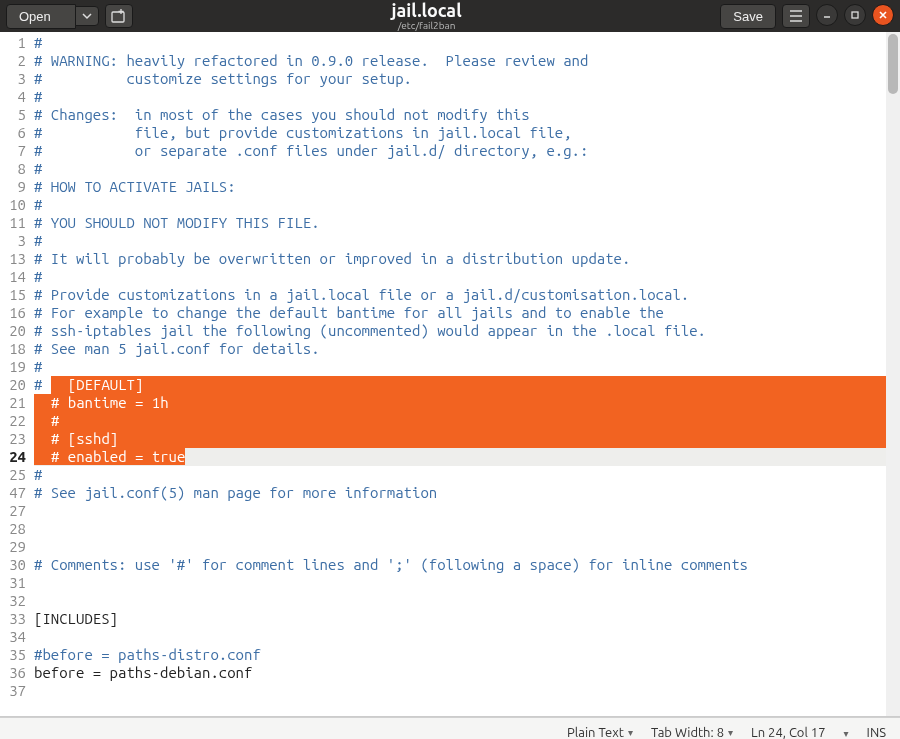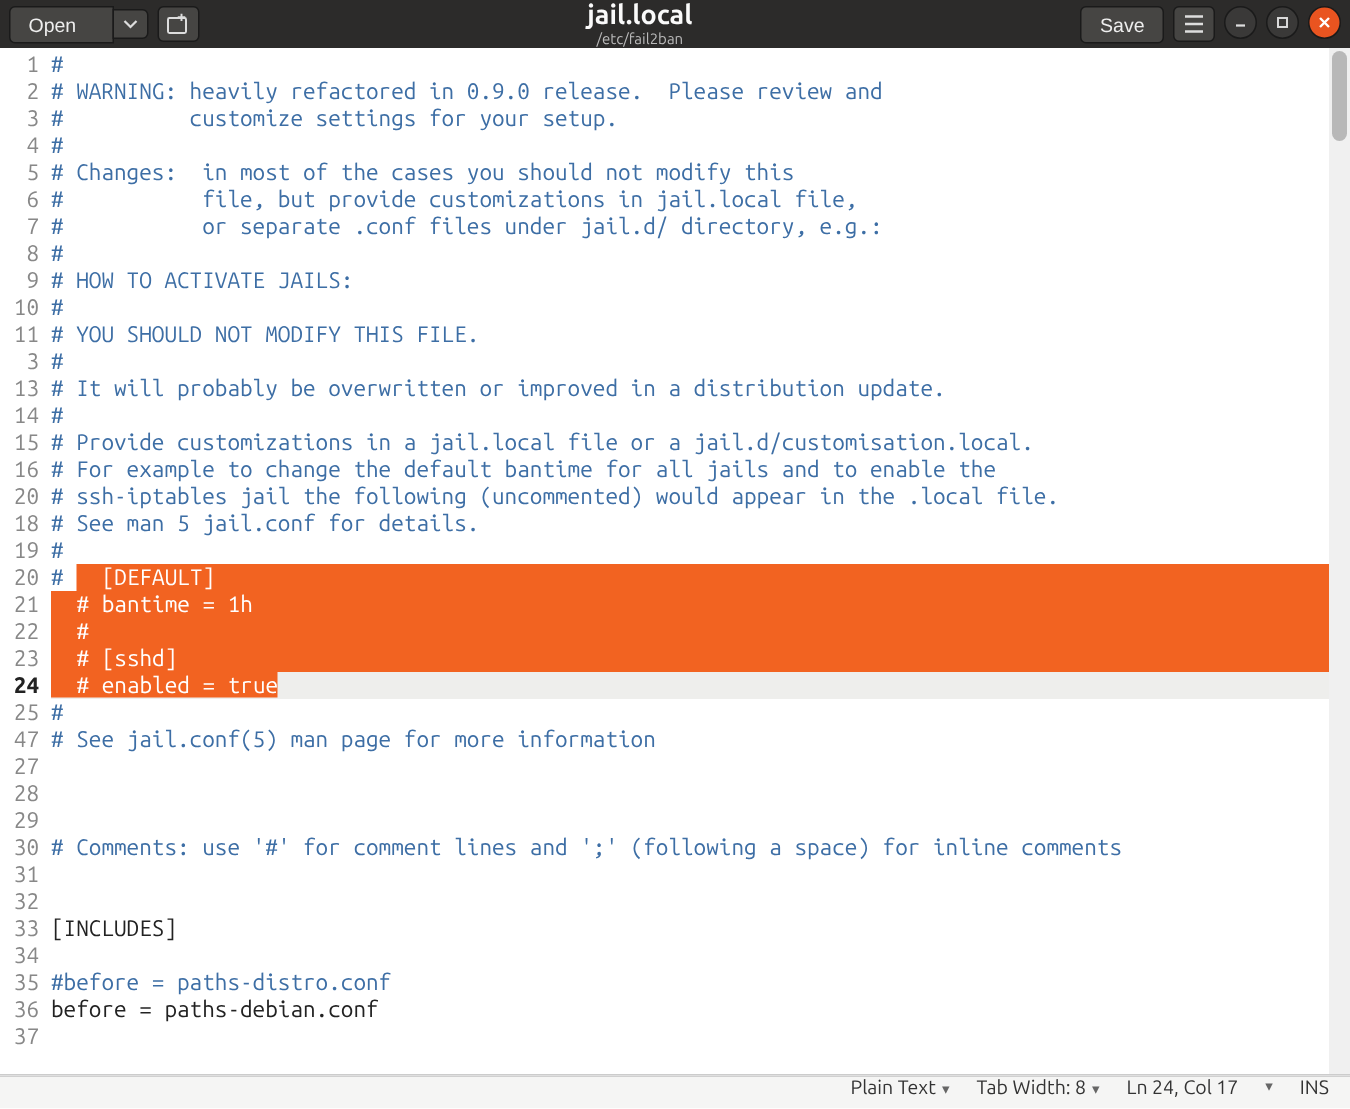--- a/index.html
+++ b/index.html
@@ -98,21 +98,21 @@
     background:#f0f0f0;
   }
   .scrollbar-v .thumb {
     position:absolute; left:2px; right:2px; top:2px; height:60px;
     background:#b8b8b8; border-radius:5px;
   }
   .statusbar {
     height:22px;
     background:#f5f5f4;
     border-top:1px solid #d0d0d0;
-    display:flex; align-items:flex-start; justify-content:flex-end;
+    display:flex; align-items:flex-end; justify-content:flex-end;
     padding:0 14px; gap:18px;
     font-size:13px; color:#333;
   }
   .statusbar .sbitem { display:flex; align-items:center; gap:4px; cursor:pointer;}
   .dd-arrow { font-size:10px; color:#666;}
   svg { display:block; }
 </style>
 </head>
 <body>
 

